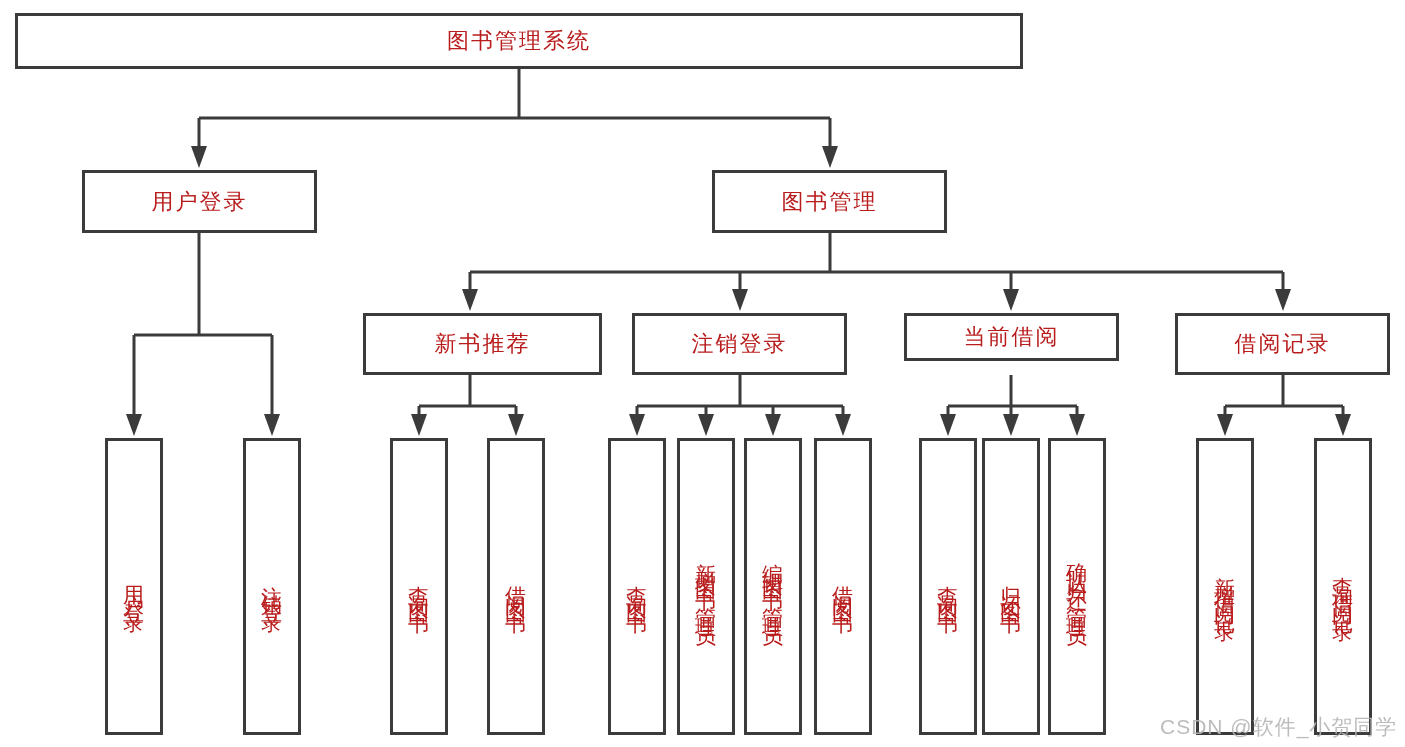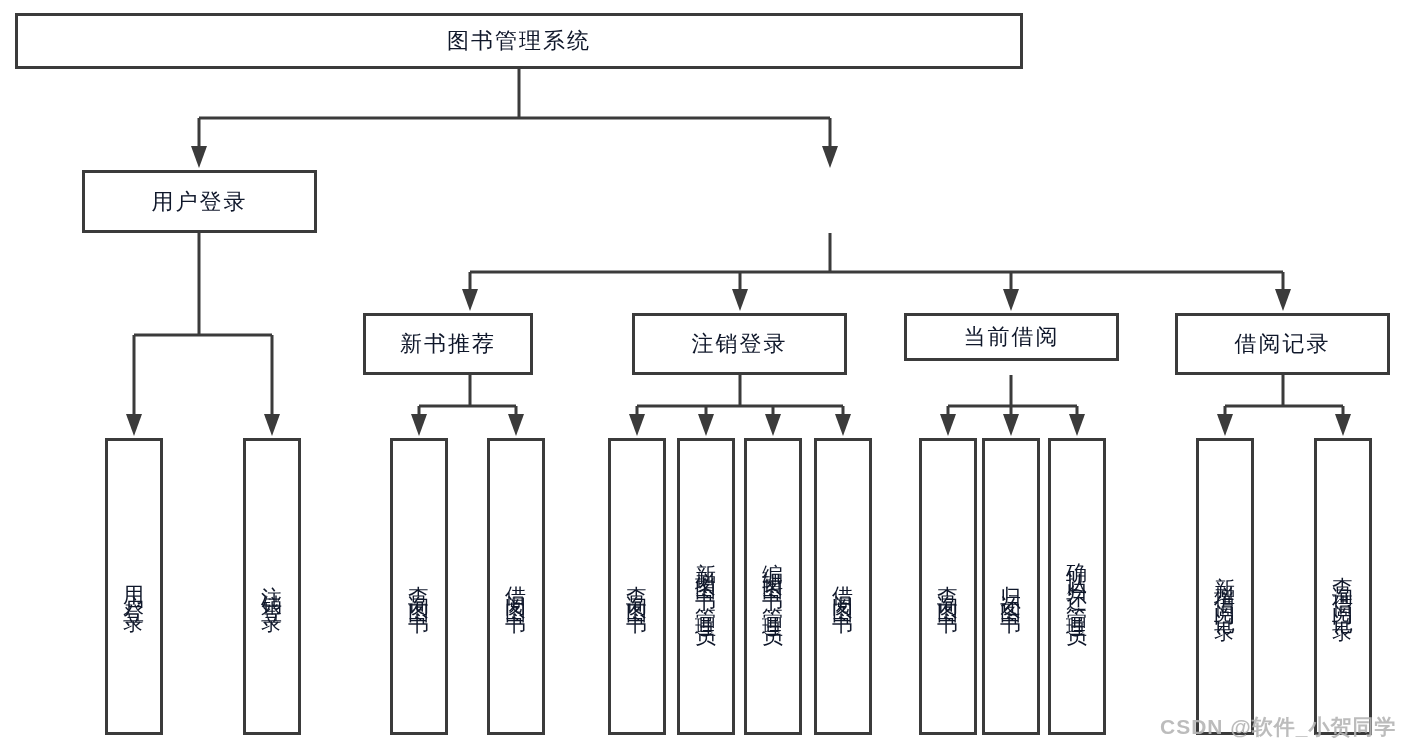--- a/index.html
+++ b/index.html
@@ -9,21 +9,21 @@
     background:#ffffff;
     font-family:"Liberation Sans","DejaVu Sans",sans-serif;
     overflow:hidden;
   }
   .connectors{position:absolute;left:0;top:0;}
   .box{
     position:absolute;
     box-sizing:border-box;
     background:#ffffff;
     border:3px solid #3b3b3b;
-    color:#0f172a;
+    color:#b91c1c;
     display:flex;
     align-items:center;
     justify-content:center;
   }
   .box.h span{
     font-size:22px;
     letter-spacing:2px;
     white-space:nowrap;
   }
   .box.v .vtext{
@@ -36,21 +36,20 @@
     white-space:nowrap;
   }
   .watermark{
     position:absolute;
     left:1160px;top:713px;
     font-size:21px;
     color:#b5b5b5;
     opacity:0.9;
     letter-spacing:1px;
     white-space:nowrap;
-    font-weight:bold;
   }
 </style>
 </head>
 <body>
 
 <div class="canvas">
 
   <svg class="connectors" width="1405" height="747" viewBox="0 0 1405 747">
     <path fill="none" stroke="#3b3b3b" stroke-width="3" d="M519 69 V118 M199 118 H830 M199 118 V150 M830 118 V150
              M199 233 V335 M134 335 H272 M134 335 V418 M272 335 V418
@@ -82,22 +81,25 @@
     </g>
   </svg>
 
   <div class="box h" style="left:15px;top:13px;width:1008px;height:56px">
     <span>图书管理系统</span>
   </div>
 
   <div class="box h" style="left:82px;top:170px;width:235px;height:63px">
     <span>用户登录</span>
   </div>
+  <div class="box h" style="left:712px;top:170px;width:235px;height:63px">
+    <span>图书管理</span>
+  </div>
 
-  <div class="box h" style="left:363px;top:313px;width:170px;height:62px">
+  <div class="box h" style="left:363px;top:313px;width:239px;height:62px">
     <span>新书推荐</span>
   </div>
   <div class="box h" style="left:632px;top:313px;width:215px;height:62px">
     <span>注销登录</span>
   </div>
   <div class="box h" style="left:904px;top:313px;width:215px;height:48px">
     <span>当前借阅</span>
   </div>
   <div class="box h" style="left:1175px;top:313px;width:215px;height:62px">
     <span>借阅记录</span>

